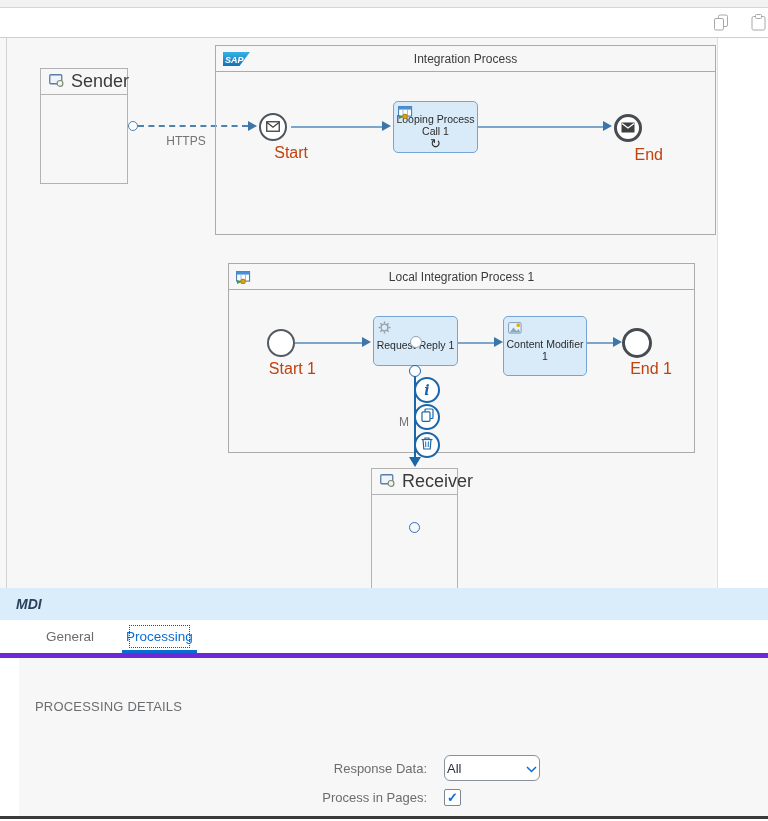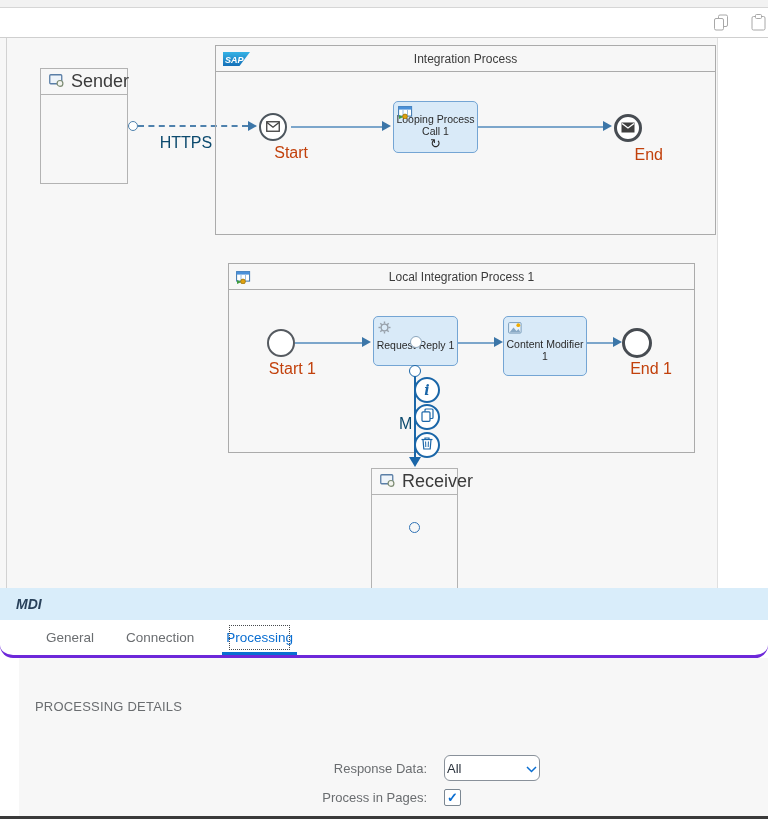--- a/index.html
+++ b/index.html
@@ -38,32 +38,32 @@
   .event.end-ev    { width:28px; height:28px; border:3px solid #474c52; }
   .event.plain-ev  { width:28px; height:28px; border:2px solid #555a60; }
   .event.thick-ev  { width:30px; height:30px; border:3px solid #474c52; }
   .ev-label { position:absolute; width:70px; text-align:right; font-size:16px; color:#c2410c; z-index:2; }
 
   .seq-line { position:absolute; height:2px; background:#7ca6cb; z-index:1; }
   .arrow-r { position:absolute; width:0; height:0; border-top:5px solid transparent; border-bottom:5px solid transparent; border-left:9px solid #3c76a8; z-index:2; }
   .dash-line { position:absolute; height:0; border-top:2px dashed #4e81ad; z-index:1; }
   .anchor-circle { position:absolute; border-radius:50%; background:#fff; z-index:3; }
 
-  .msg-label { position:absolute; font-size:16px; color:#0c4a6e; z-index:1; }
+  .msg-label { position:absolute; font-size:12px; color:#737373; z-index:1; }
 
   .v-connector { position:absolute; width:2px; background:#1a66a8; z-index:3; }
   .arrow-d { position:absolute; width:0; height:0; border-left:6px solid transparent; border-right:6px solid transparent; border-top:10px solid #1a66a8; z-index:3; }
   .ctx-btn { position:absolute; width:26px; height:26px; border-radius:50%; background:#fff; border:2px solid #1a66a8;
              display:flex; align-items:center; justify-content:center; z-index:4; cursor:pointer; }
   .info-glyph { font-family:"DejaVu Serif", serif; font-weight:bold; font-style:italic; font-size:14px; color:#1a66a8; line-height:1; }
 
   
   .panel-header { height:32px; background:#d9edfa; display:flex; align-items:center; padding-left:16px;font-style:italic; }
   .panel-title { font-size:14px; font-weight:bold; color:#29415a; }
-  .tabbar { height:38px; background:#fff; display:flex; align-items:stretch; padding-left:44px; gap:28px; border-bottom:3px solid #6d28d9;border-radius:13px; }
+  .tabbar { height:38px; background:#fff; display:flex; align-items:stretch; padding-left:44px; gap:28px; border-bottom:5px solid #6d28d9; }
   .tab { display:flex; align-items:center; font-size:13.5px; color:#6a6d70; position:relative; cursor:pointer; padding:0 2px; }
   .tab.selected { color:#0a6ed1; outline:1px dotted #46494c; outline-offset:-6px; }
   .tab.selected::after { content:""; position:absolute; left:-2px; right:-2px; bottom:0; height:3px; background:#0a6ed1; }
 
   .panel-content { position:relative; height:158px; background:#f7f7f7;margin-left:19px; }
   .section-title { position:absolute; left:16px; top:41px; font-size:13px; color:#6a6d70; letter-spacing:0.2px; }
   .form-row { position:absolute; left:0; right:0; display:flex; align-items:center; }
   .f-label { width:408px; text-align:right; font-size:13px; color:#6a6d70; flex:none; }
   .req { color:#bb0000; font-size:13px; margin-left:2px; flex:none; }
   .f-gap { width:10px; flex:none; }
@@ -283,21 +283,20 @@
   </div>
   <div class="anchor-circle" style="left:409px; top:484px; width:11px; height:11px; border:1.5px solid #2f72b5; background:transparent;"></div>
 </div>
 
 <div class="panel-header">
   <span class="panel-title">MDI</span>
 </div>
 
 <div class="tabbar">
   <div class="tab">General</div>
-  <div class="tab">Connection</div>
   <div class="tab selected">Processing</div>
 </div>
 
 <div class="panel-content">
   <div class="section-title">PROCESSING DETAILS</div>
 
 
   <div class="form-row" style="top:97px;">
     <span class="f-label">Response Data:</span>
     <span class="req" style="visibility:hidden;">*</span>

